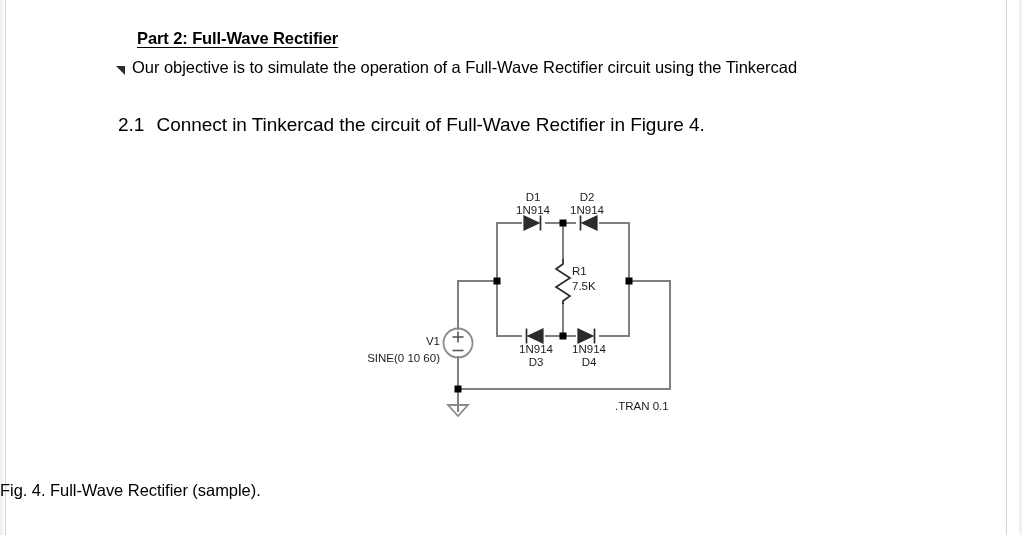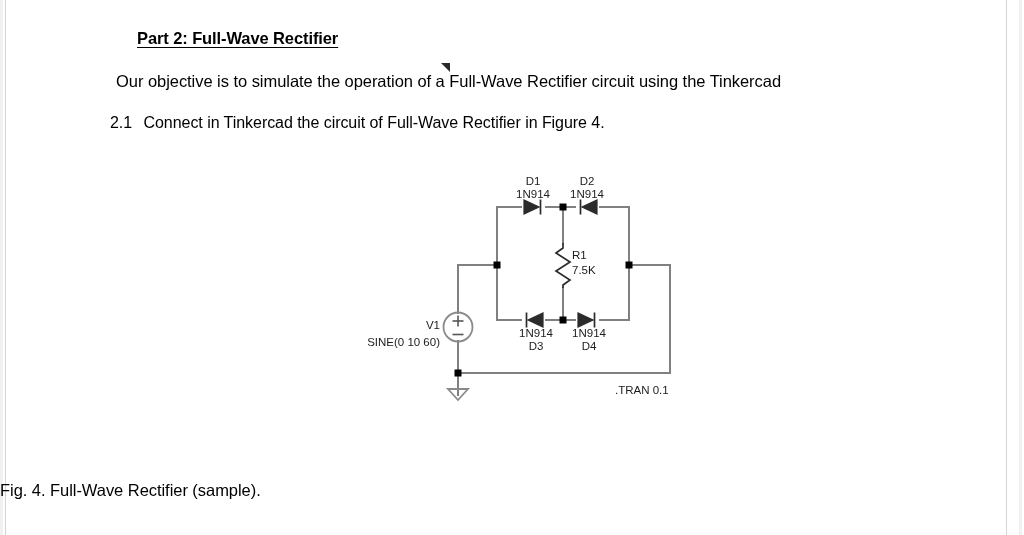--- a/index.html
+++ b/index.html
@@ -55,52 +55,51 @@
   }
 
   
   #objective-row {
     position: absolute;
     left: 116px;
     top: 58px;
     display: flex;
     align-items: center;
     white-space: nowrap;
-    flex-direction: column;
   }
   #collapse-marker {
     width: 0;
     height: 0;
     border-left: 9px solid #2b2b2b;
     border-top: 9px solid transparent;
     margin-right: 7px;
     margin-top: 5px;
     transform: rotate(180deg);
   }
   #objective-text {
     font-size: 16.5px;
     letter-spacing: -0.05px;
   }
 
   
   #step-row {
     position: absolute;
-    left: 110px;
+    left: 118px;
     top: 114px;
-    font-size: 16px;
+    font-size: 19px;
     white-space: nowrap;
     letter-spacing: -0.05px;
   }
   #step-number { margin-right: 7px; }
 
   
   #circuit-figure {
     position: absolute;
     left: 0px;
-    top: 0px;
+    top: 16px;
     width: 1024px;
     height: 434px;
     pointer-events: none;
   }
   #circuit-svg { display: block; }
   .wire {
     stroke: #808080;
     stroke-width: 2;
     fill: none;
     stroke-linecap: square;

